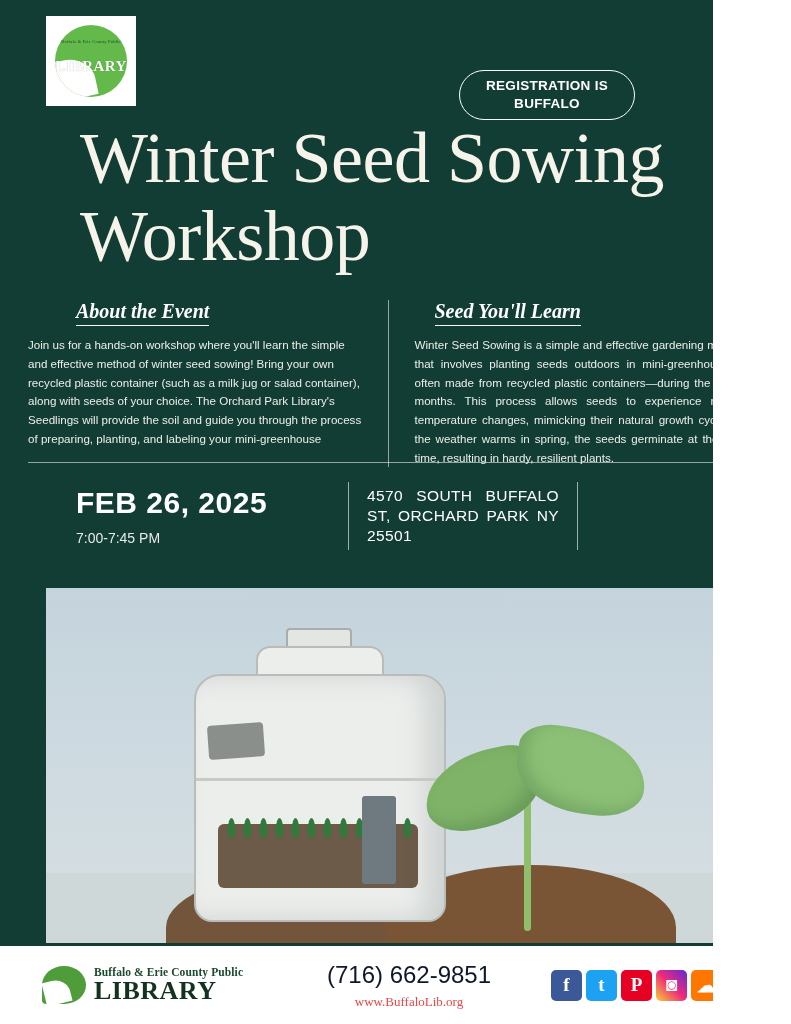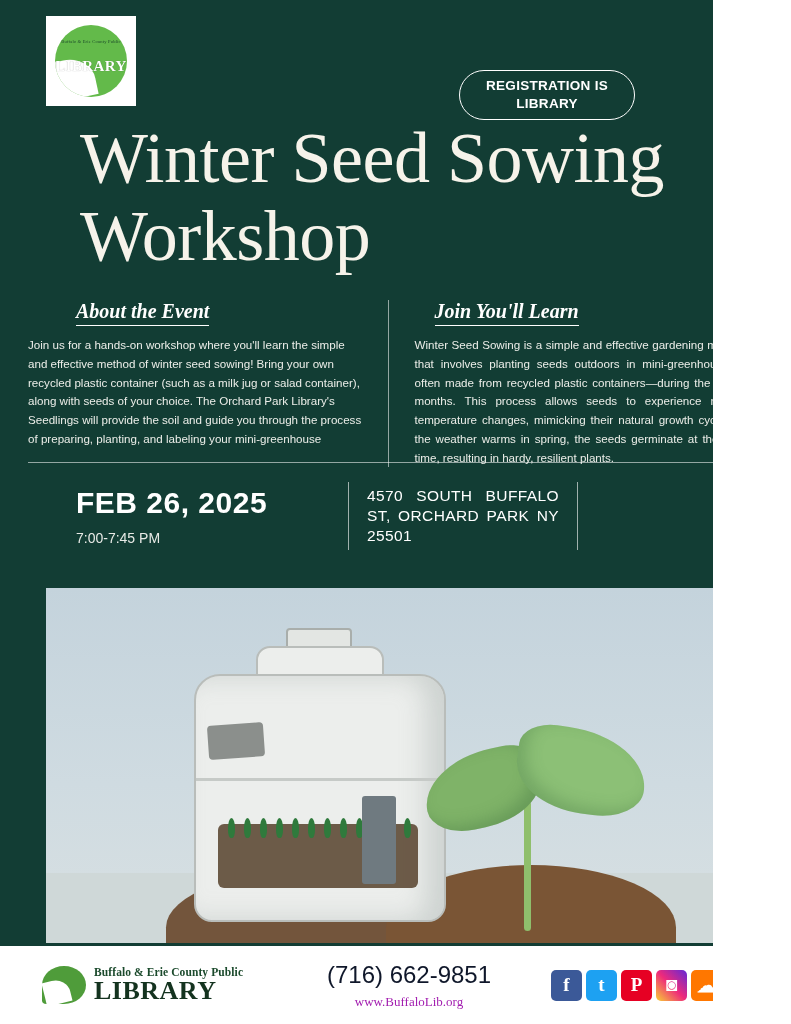--- a/index.html
+++ b/index.html
@@ -413,21 +413,21 @@
     margin-left: 12px;
   }
   .foot-contact .phone {
     font-family: Liberation Sans, sans-serif;
     font-size: 24px;
     color: #0f172a;
   }
   .foot-contact .site {
     font-family: "Liberation Serif", serif;
     font-size: 13px;
-    color: #a21caf;
+    color: #ef4444;
     margin-top: 5px;
   }
   .socials {
     margin-left: auto;
     margin-right: 34px;
     display: flex;
     gap: 4px;
     align-items: center;
   }
   .socials .s {
@@ -453,31 +453,31 @@
 
 <div class="poster">
 
   <div class="logo-badge">
     <div class="circle">
       <div class="lib-top">Buffalo &amp; Erie County Public</div>
       <div class="lib-word">LIBRARY</div>
     </div>
   </div>
 
-  <div class="reg-pill">REGISTRATION IS LIBRARY</div>
+  <div class="reg-pill">REGISTRATION IS BUFFALO</div>
 
   <div class="title">Winter Seed Sowing Workshop</div>
 
   <div class="cols">
     <div class="col-left">
       <div class="col-head">About the Event</div>
       <div class="col-body">Join us for a hands-on workshop where you'll learn the simple and effective method of winter seed sowing! Bring your own recycled plastic container (such as a milk jug or salad container), along with seeds of your choice. The Orchard Park Library's Seedlings will provide the soil and guide you through the process of preparing, planting, and labeling your mini-greenhouse</div>
     </div>
     <div class="col-right">
-      <div class="col-head">Join You'll Learn</div>
+      <div class="col-head">Seed You'll Learn</div>
       <div class="col-body">Winter Seed Sowing is a simple and effective gardening method that involves planting seeds outdoors in mini-greenhouses—often made from recycled plastic containers—during the winter months. This process allows seeds to experience natural temperature changes, mimicking their natural growth cycle. As the weather warms in spring, the seeds germinate at the right time, resulting in hardy, resilient plants.</div>
     </div>
   </div>
 
   <div class="divider"></div>
 
   <div class="infobar">
     <div class="info-date">
       <div class="big">FEB 26, 2025</div>
       <div class="small">7:00-7:45 PM</div>

